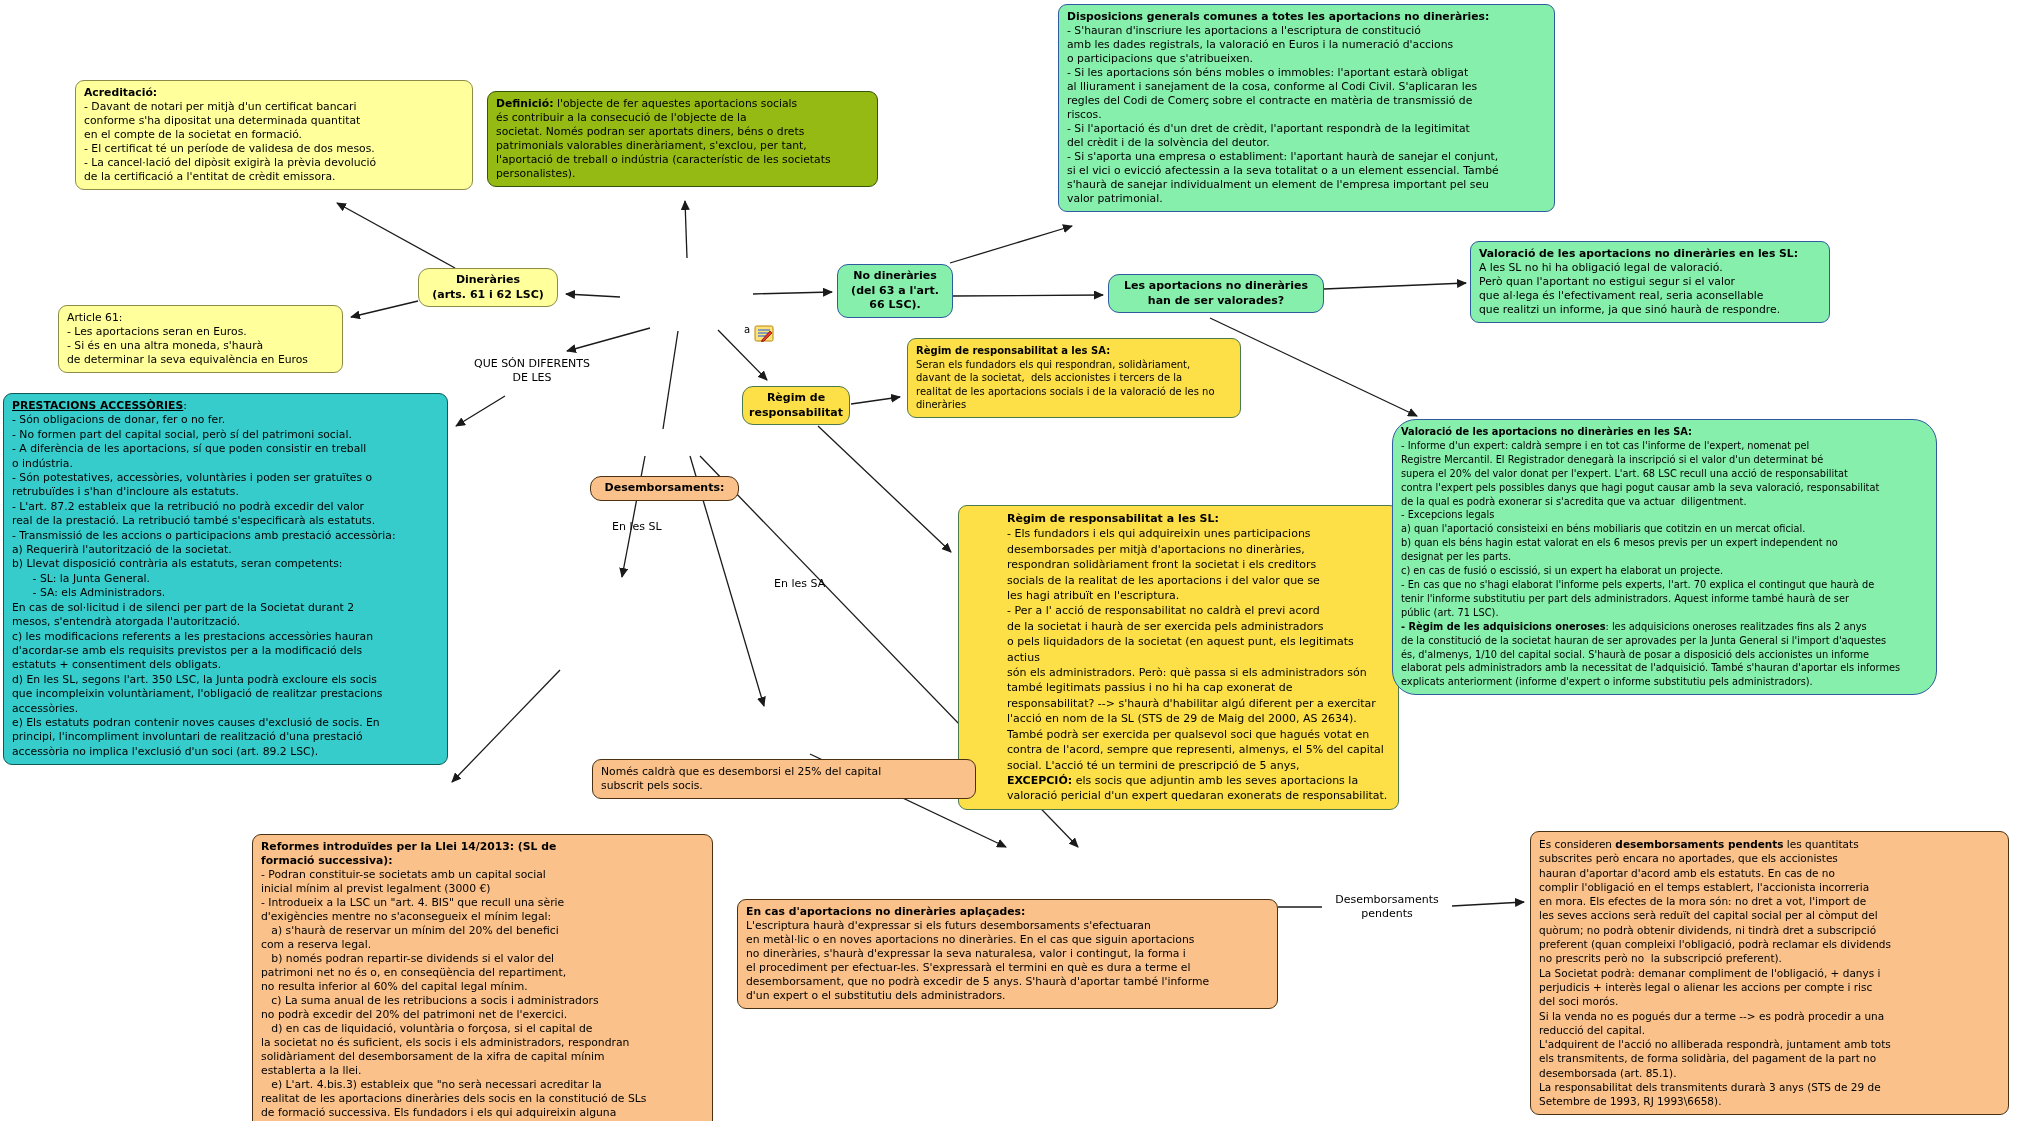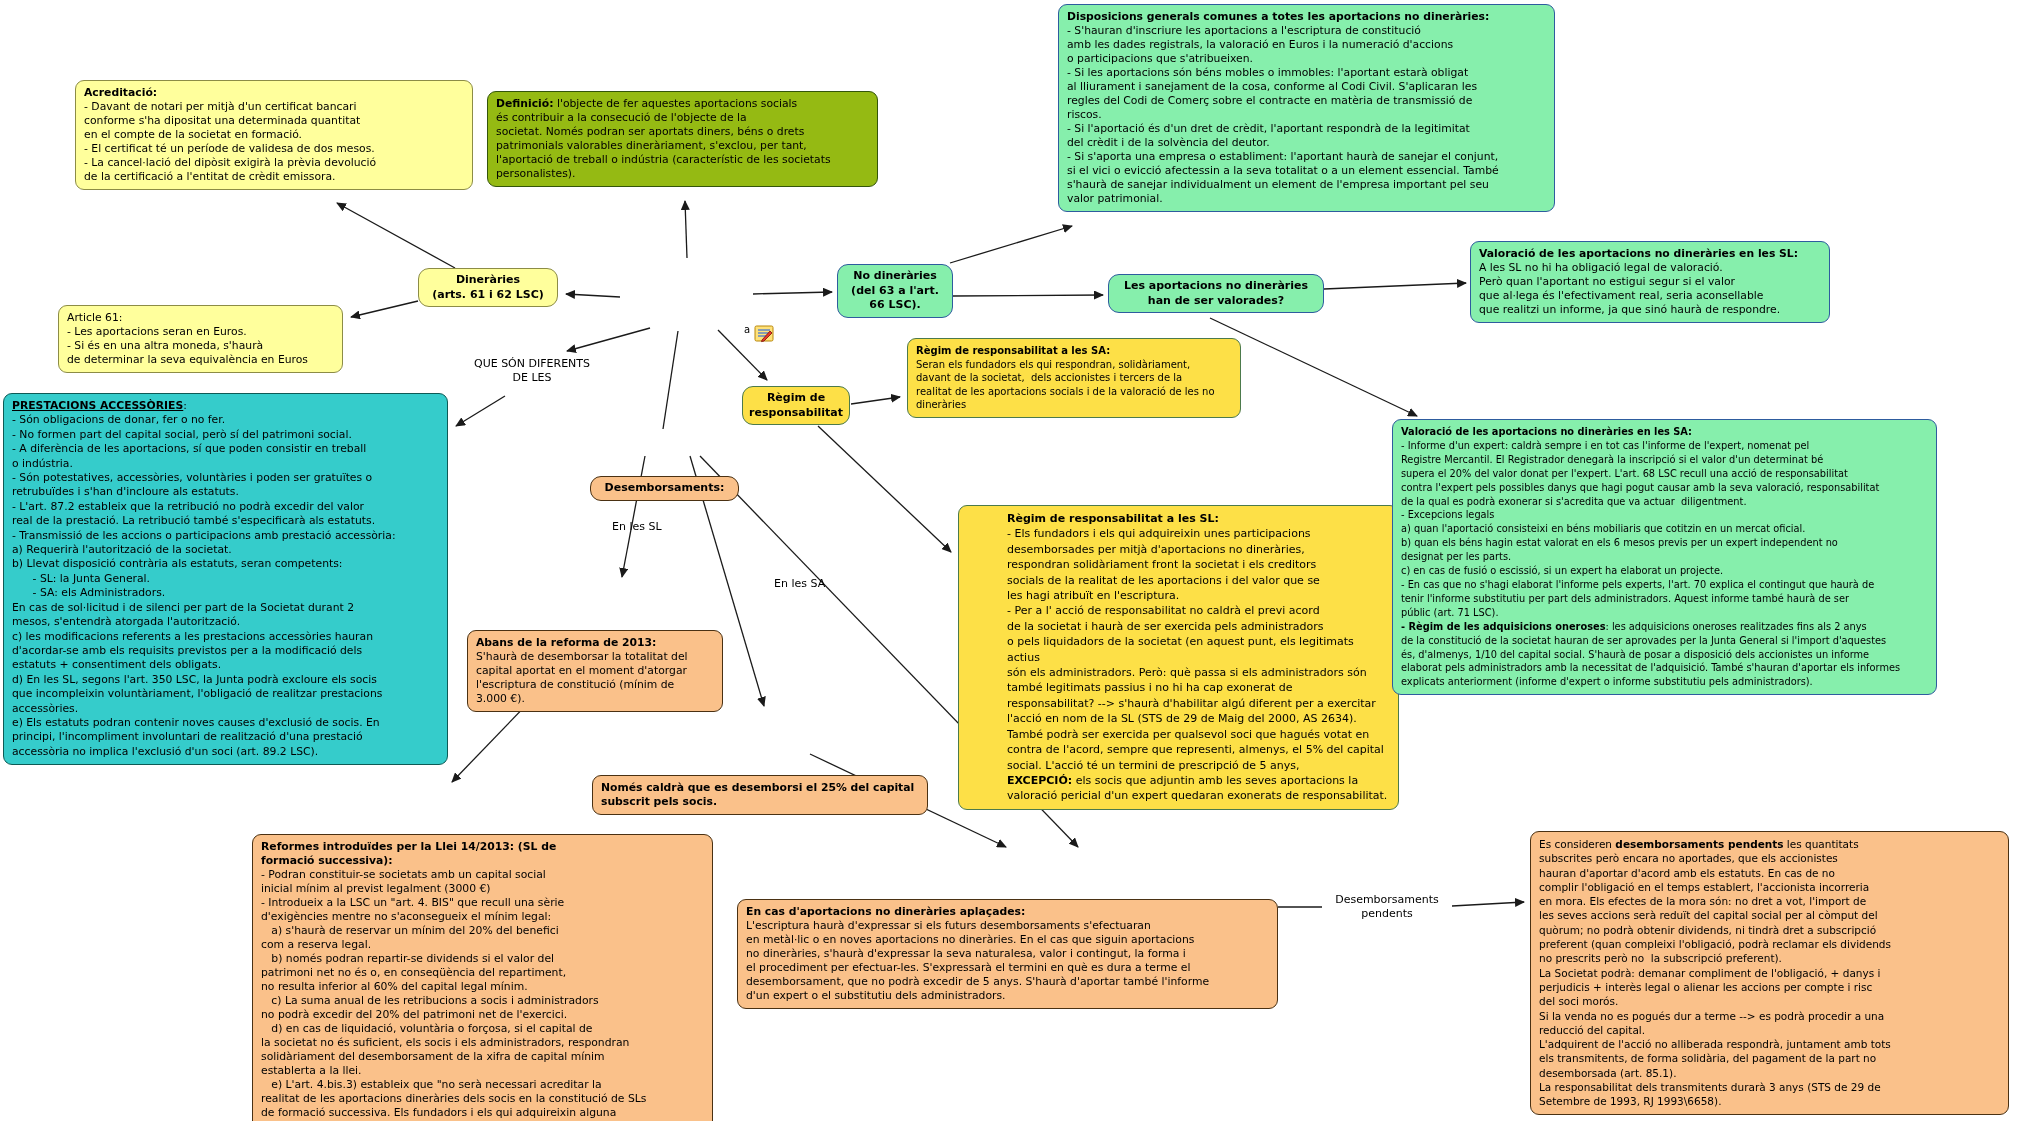--- a/index.html
+++ b/index.html
@@ -178,47 +178,42 @@
 són els administradors. Però: què passa si els administradors són
 també legitimats passius i no hi ha cap exonerat de
 responsabilitat? --&gt; s'haurà d'habilitar algú diferent per a exercitar
 l'acció en nom de la SL (STS de 29 de Maig del 2000, AS 2634).
 També podrà ser exercida per qualsevol soci que hagués votat en
 contra de l'acord, sempre que representi, almenys, el 5% del capital
 social. L'acció té un termini de prescripció de 5 anys,
 </span><b>EXCEPCIÓ:</b><span> els socis que adjuntin amb les seves aportacions la
 valoració pericial d'un expert quedaran exonerats de responsabilitat.</span></div>
 
-  <div class="box blue f-sa" style="left:1392px;top:419px;width:545px;"><b>Valoració de les aportacions no dineràries en les SA:</b><span>
+  <div class="box blue f-sa" style="left:1392px;top:419px;width:545px;border-radius:24px;"><b>Valoració de les aportacions no dineràries en les SA:</b><span>
 - Informe d'un expert: caldrà sempre i en tot cas l'informe de l'expert, nomenat pel
 Registre Mercantil. El Registrador denegarà la inscripció si el valor d'un determinat bé
 supera el 20% del valor donat per l'expert. L'art. 68 LSC recull una acció de responsabilitat
 contra l'expert pels possibles danys que hagi pogut causar amb la seva valoració, responsabilitat
 de la qual es podrà exonerar si s'acredita que va actuar  diligentment.
 - Excepcions legals
 a) quan l'aportació consisteixi en béns mobiliaris que cotitzin en un mercat oficial.
 b) quan els béns hagin estat valorat en els 6 mesos previs per un expert independent no
 designat per les parts.
 c) en cas de fusió o escissió, si un expert ha elaborat un projecte.
 - En cas que no s'hagi elaborat l'informe pels experts, l'art. 70 explica el contingut que haurà de
 tenir l'informe substitutiu per part dels administradors. Aquest informe també haurà de ser
 públic (art. 71 LSC).
 </span><b>- Règim de les adquisicions oneroses</b><span>: les adquisicions oneroses realitzades fins als 2 anys
 de la constitució de la societat hauran de ser aprovades per la Junta General si l'import d'aquestes
 és, d'almenys, 1/10 del capital social. S'haurà de posar a disposició dels accionistes un informe
 elaborat pels administradors amb la necessitat de l'adquisició. També s'hauran d'aportar els informes
 explicats anteriorment (informe d'expert o informe substitutiu pels administradors).</span></div>
 
-  <div class="box orange" style="left:467px;top:583px;width:256px;"><b>Abans de la reforma de 2013:</b><span>
-S'haurà de desemborsar la totalitat del
-capital aportat en el moment d'atorgar
-l'escriptura de constitució (mínim de
-3.000 €).</span></div>
-
-  <div class="box orange" style="left:592px;top:728px;width:336px;font-weight:bold;"><span>Només caldrà que es desemborsi el 25% del capital
+
+  <div class="box orange" style="left:592px;top:712px;width:384px;"><span>Només caldrà que es desemborsi el 25% del capital
 subscrit pels socis.</span></div>
 
   <div class="box orange" style="left:252px;top:787px;width:461px;"><b>Reformes introduïdes per la Llei 14/2013: (SL de
 formació successiva):</b><span>
 - Podran constituir-se societats amb un capital social
 inicial mínim al previst legalment (3000 €)
 - Introdueix a la LSC un "art. 4. BIS" que recull una sèrie
 d'exigències mentre no s'aconsegueix el mínim legal:
    a) s'haurà de reservar un mínim del 20% del benefici
 com a reserva legal.

